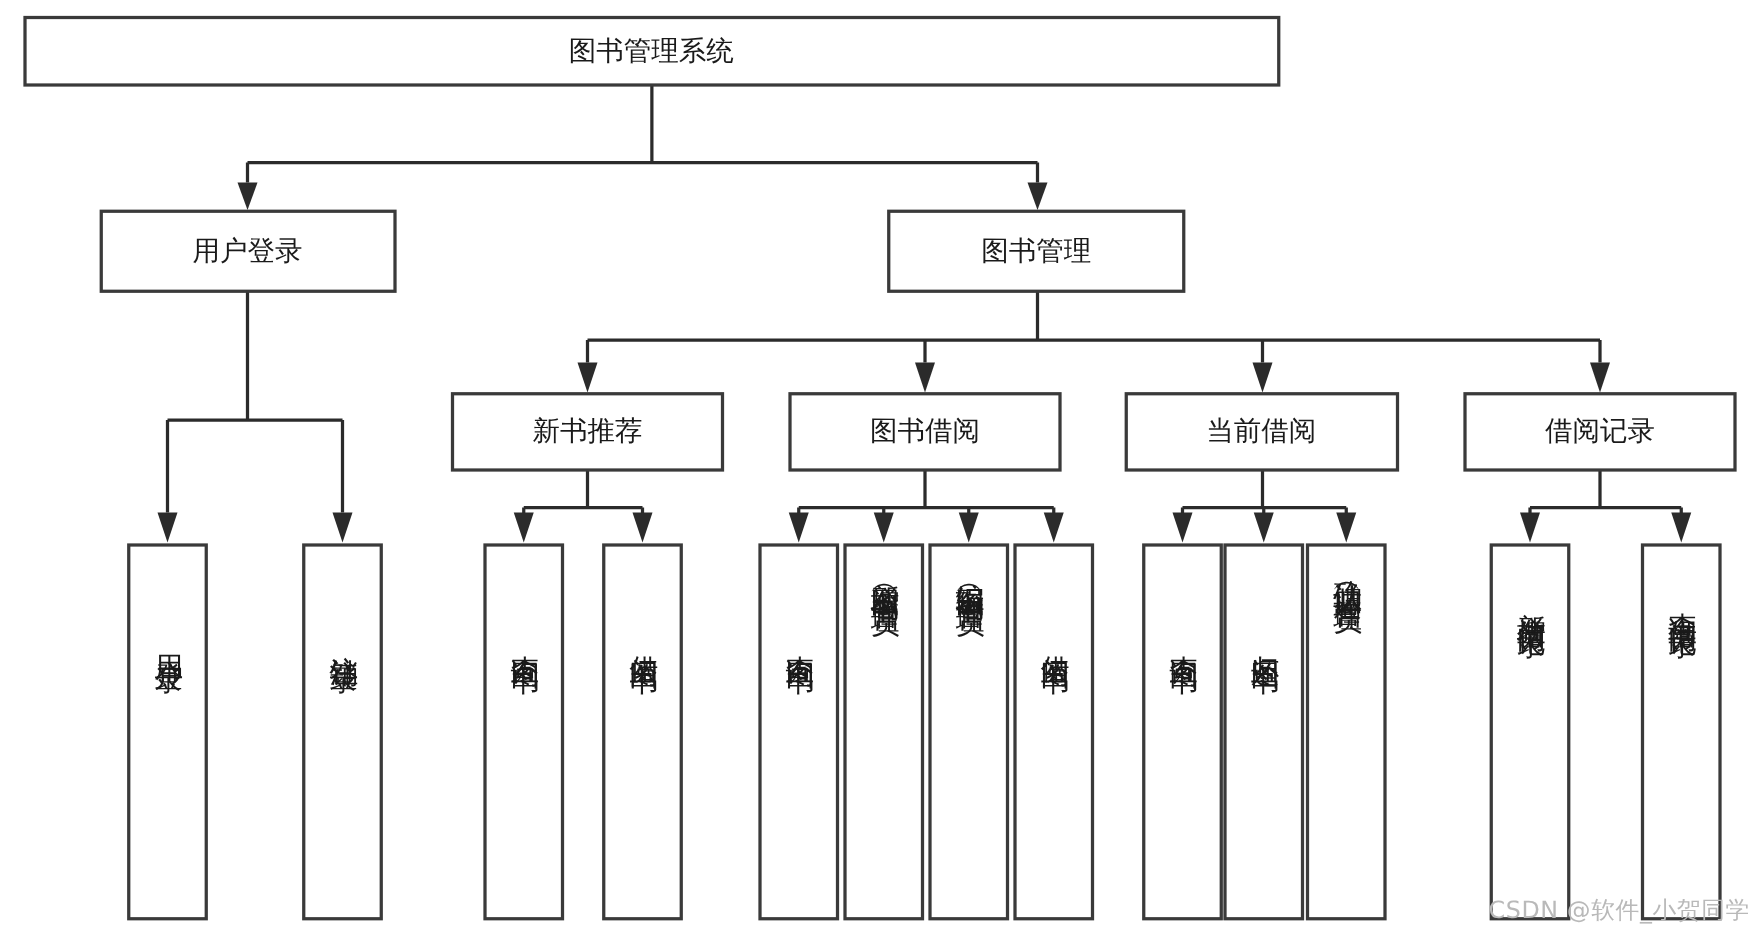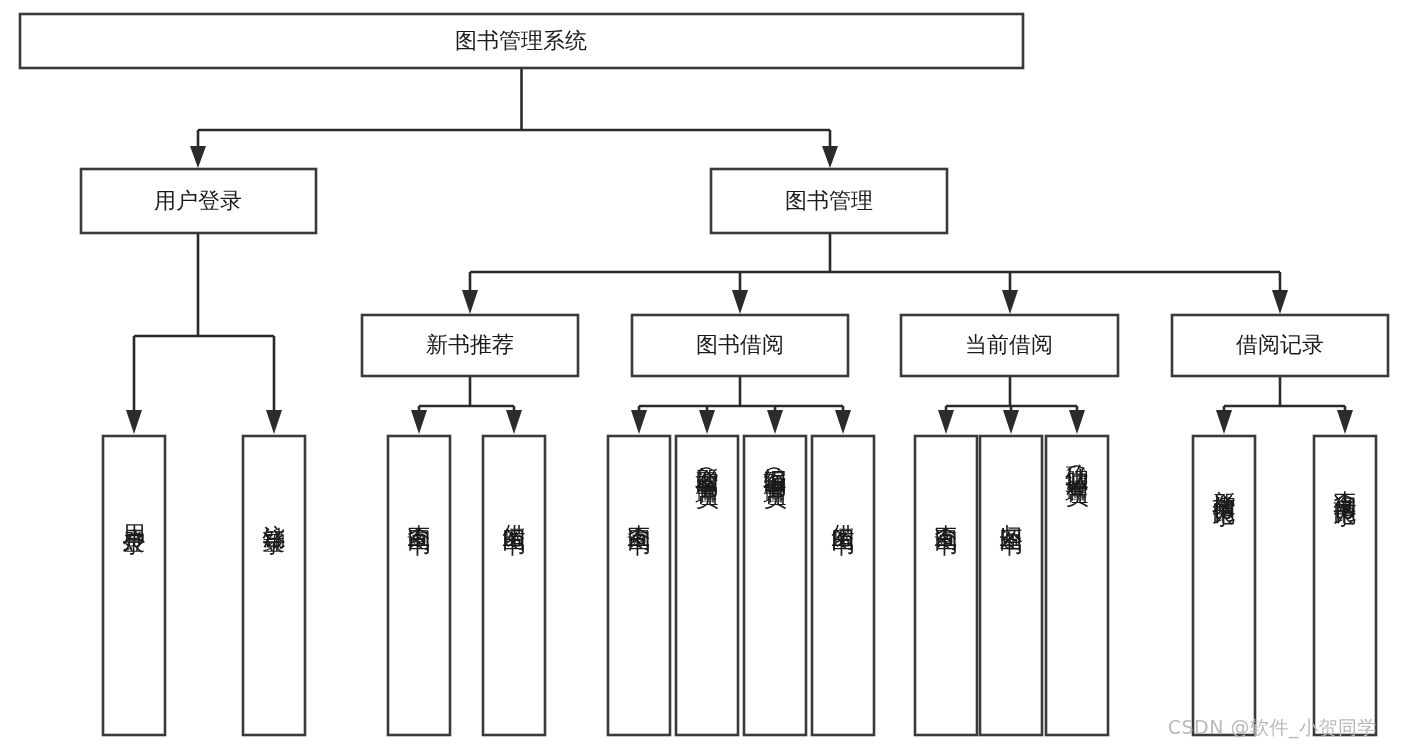--- a/index.html
+++ b/index.html
@@ -60,21 +60,21 @@
     text-orientation: upright;
     font-family: "DejaVu Sans", "Liberation Sans", sans-serif;
     font-size: 23px;
     line-height: 1.0;
     color: #1a1a1a;
     letter-spacing: 3px;
     white-space: nowrap;
   }
   .watermark {
     position: absolute;
-    right: 28px;
+    right: 5px;
     bottom: 6px;
     font-family: "DejaVu Sans", "Liberation Sans", sans-serif;
     font-size: 19px;
     color: #b9b9b9;
     white-space: nowrap;
     letter-spacing: 0.5px;
   }
 </style>
 </head>
 <body>

